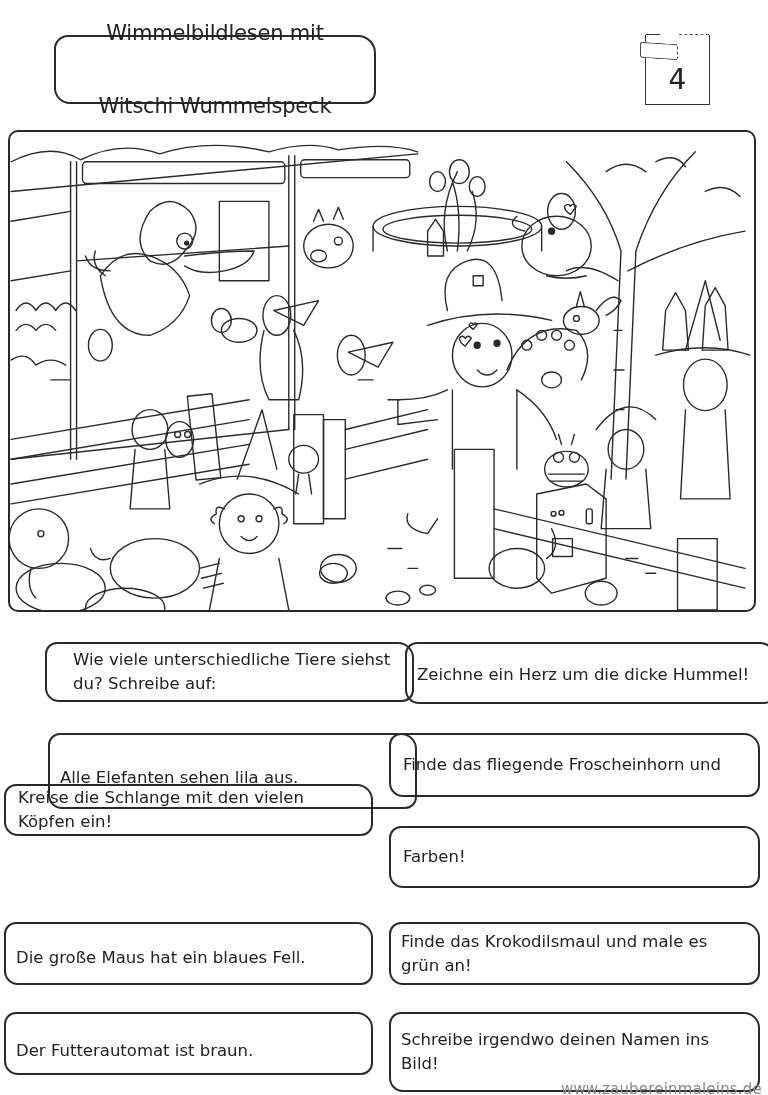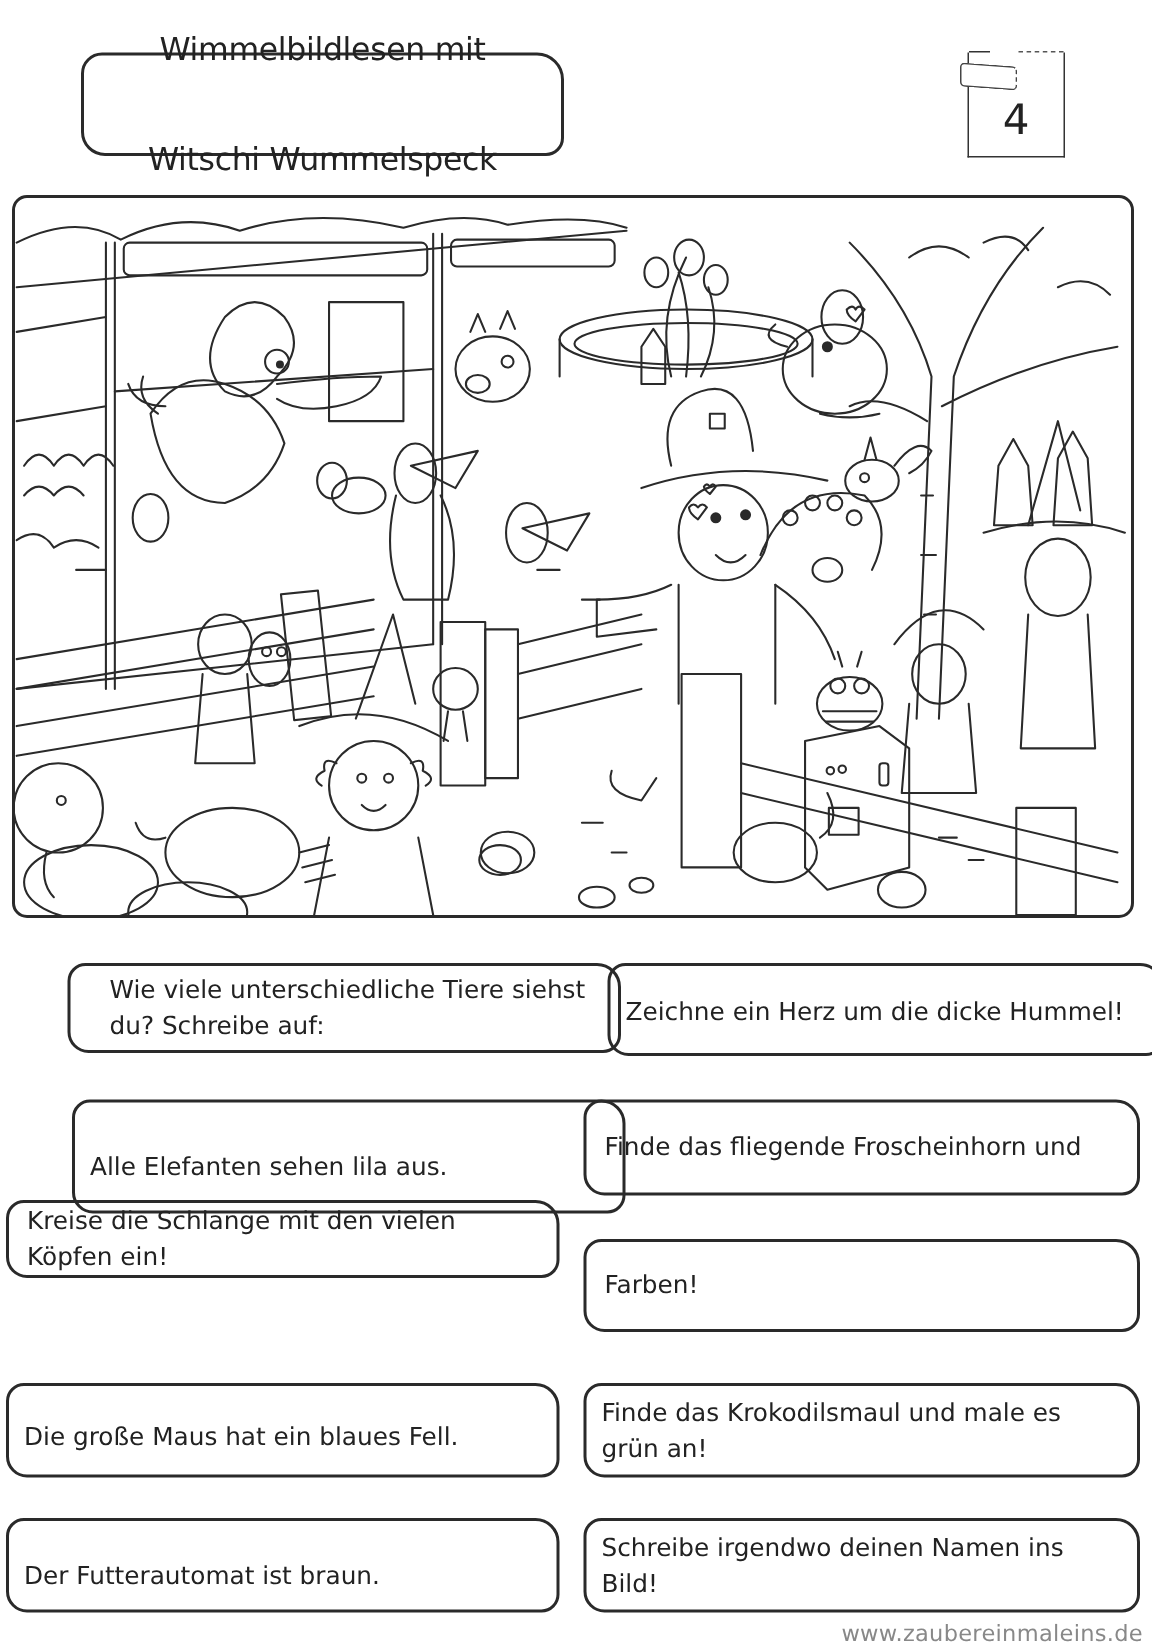--- a/index.html
+++ b/index.html
@@ -261,21 +261,21 @@
   <div style="padding-left:16px;">
     <span>Wie viele unterschiedliche Tiere siehst</span>
     <span>du? Schreibe auf:</span>
   </div>
 </div>
 <div class="task left" style="top:733px; height:76px;margin-left:44px;">
   <div style="padding-top:14px;">
     <span>Alle Elefanten sehen lila aus.</span>
   </div>
 </div>
-<div class="task left" style="top:800px; height:52px;">
+<div class="task left" style="top:784px; height:52px;">
   <div style="padding-left:2px;">
     <span>Kreise die Schlange mit den vielen</span>
     <span>Köpfen ein!</span>
   </div>
 </div>
 <div class="task left" style="top:922px; height:63px;align-items:center;">
   <div style="padding-top:8px;">
     <span>Die große Maus hat ein blaues Fell.</span>
   </div>
 </div>
@@ -299,20 +299,20 @@
   <div style="padding-left:2px;">
     <span>Farben!</span>
   </div>
 </div>
 <div class="task right" style="top:922px; height:63px;">
   <div>
     <span>Finde das Krokodilsmaul und male es</span>
     <span>grün an!</span>
   </div>
 </div>
-<div class="task right" style="top:1012px; height:63px;">
+<div class="task right" style="top:1012px; height:80px;">
   <div>
     <span>Schreibe irgendwo deinen Namen ins</span>
     <span>Bild!</span>
   </div>
 </div>
 
 <div class="footer">www.zaubereinmaleins.de</div>
 
 </body></html>

